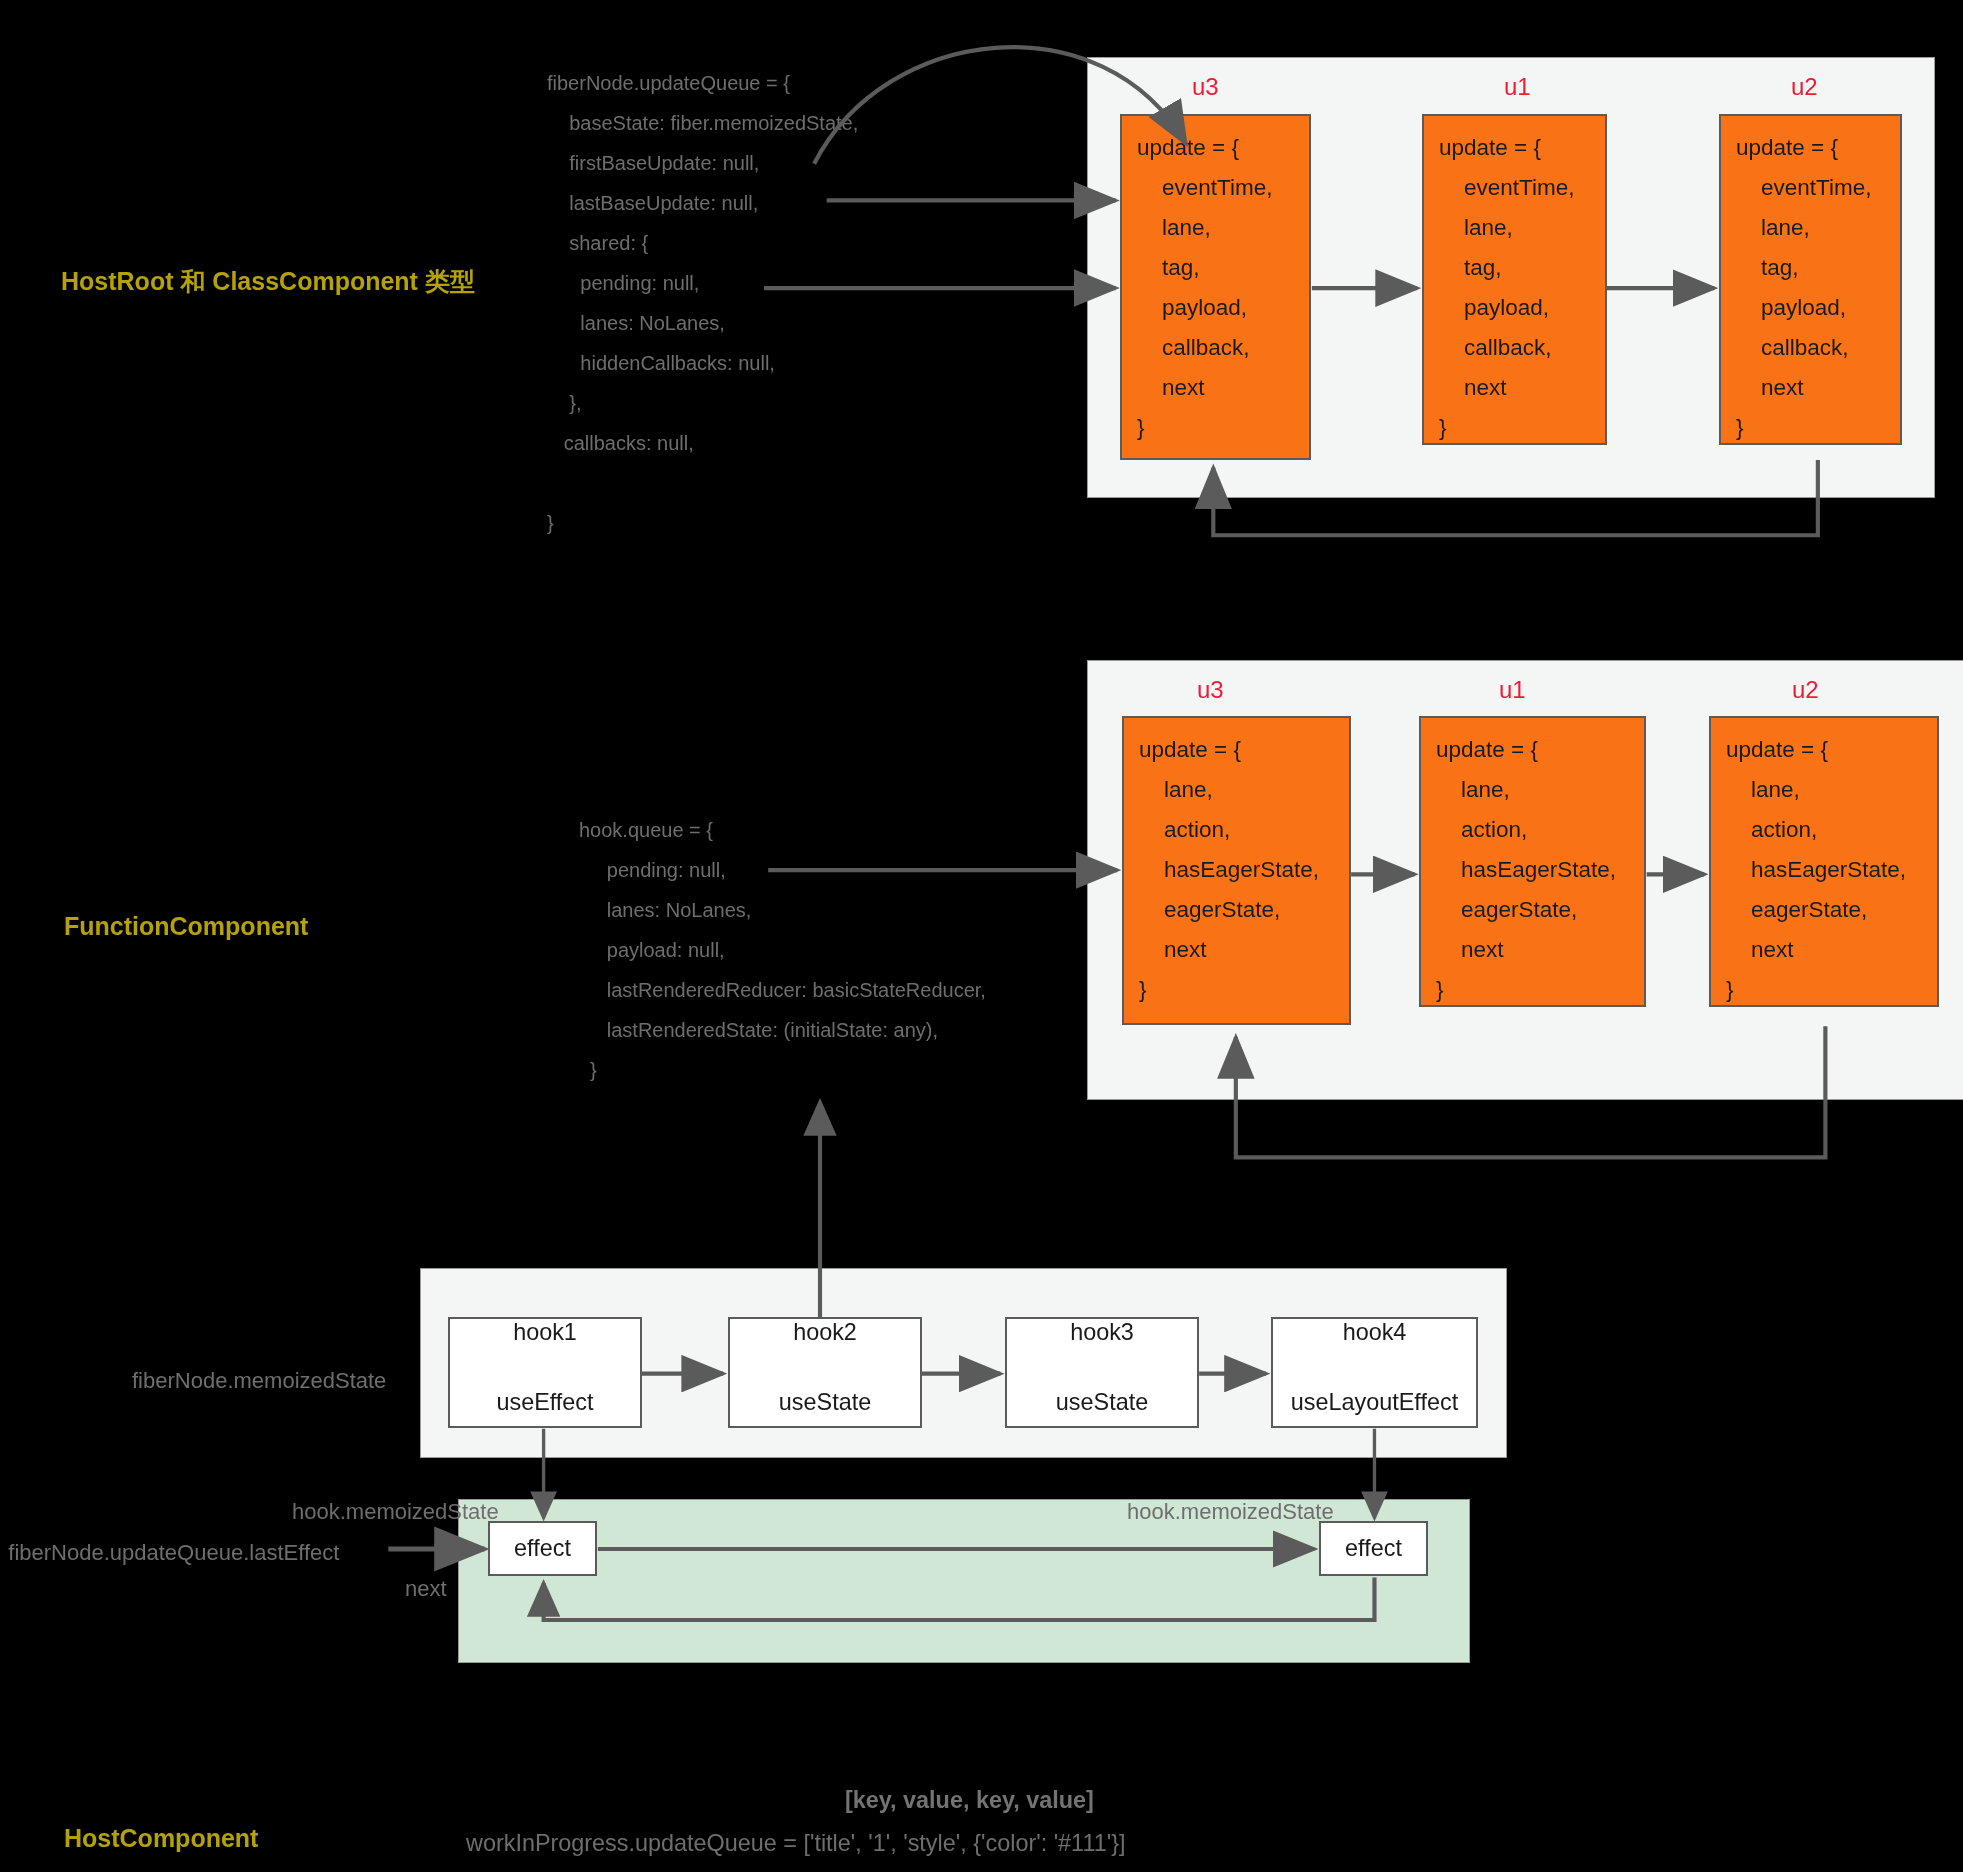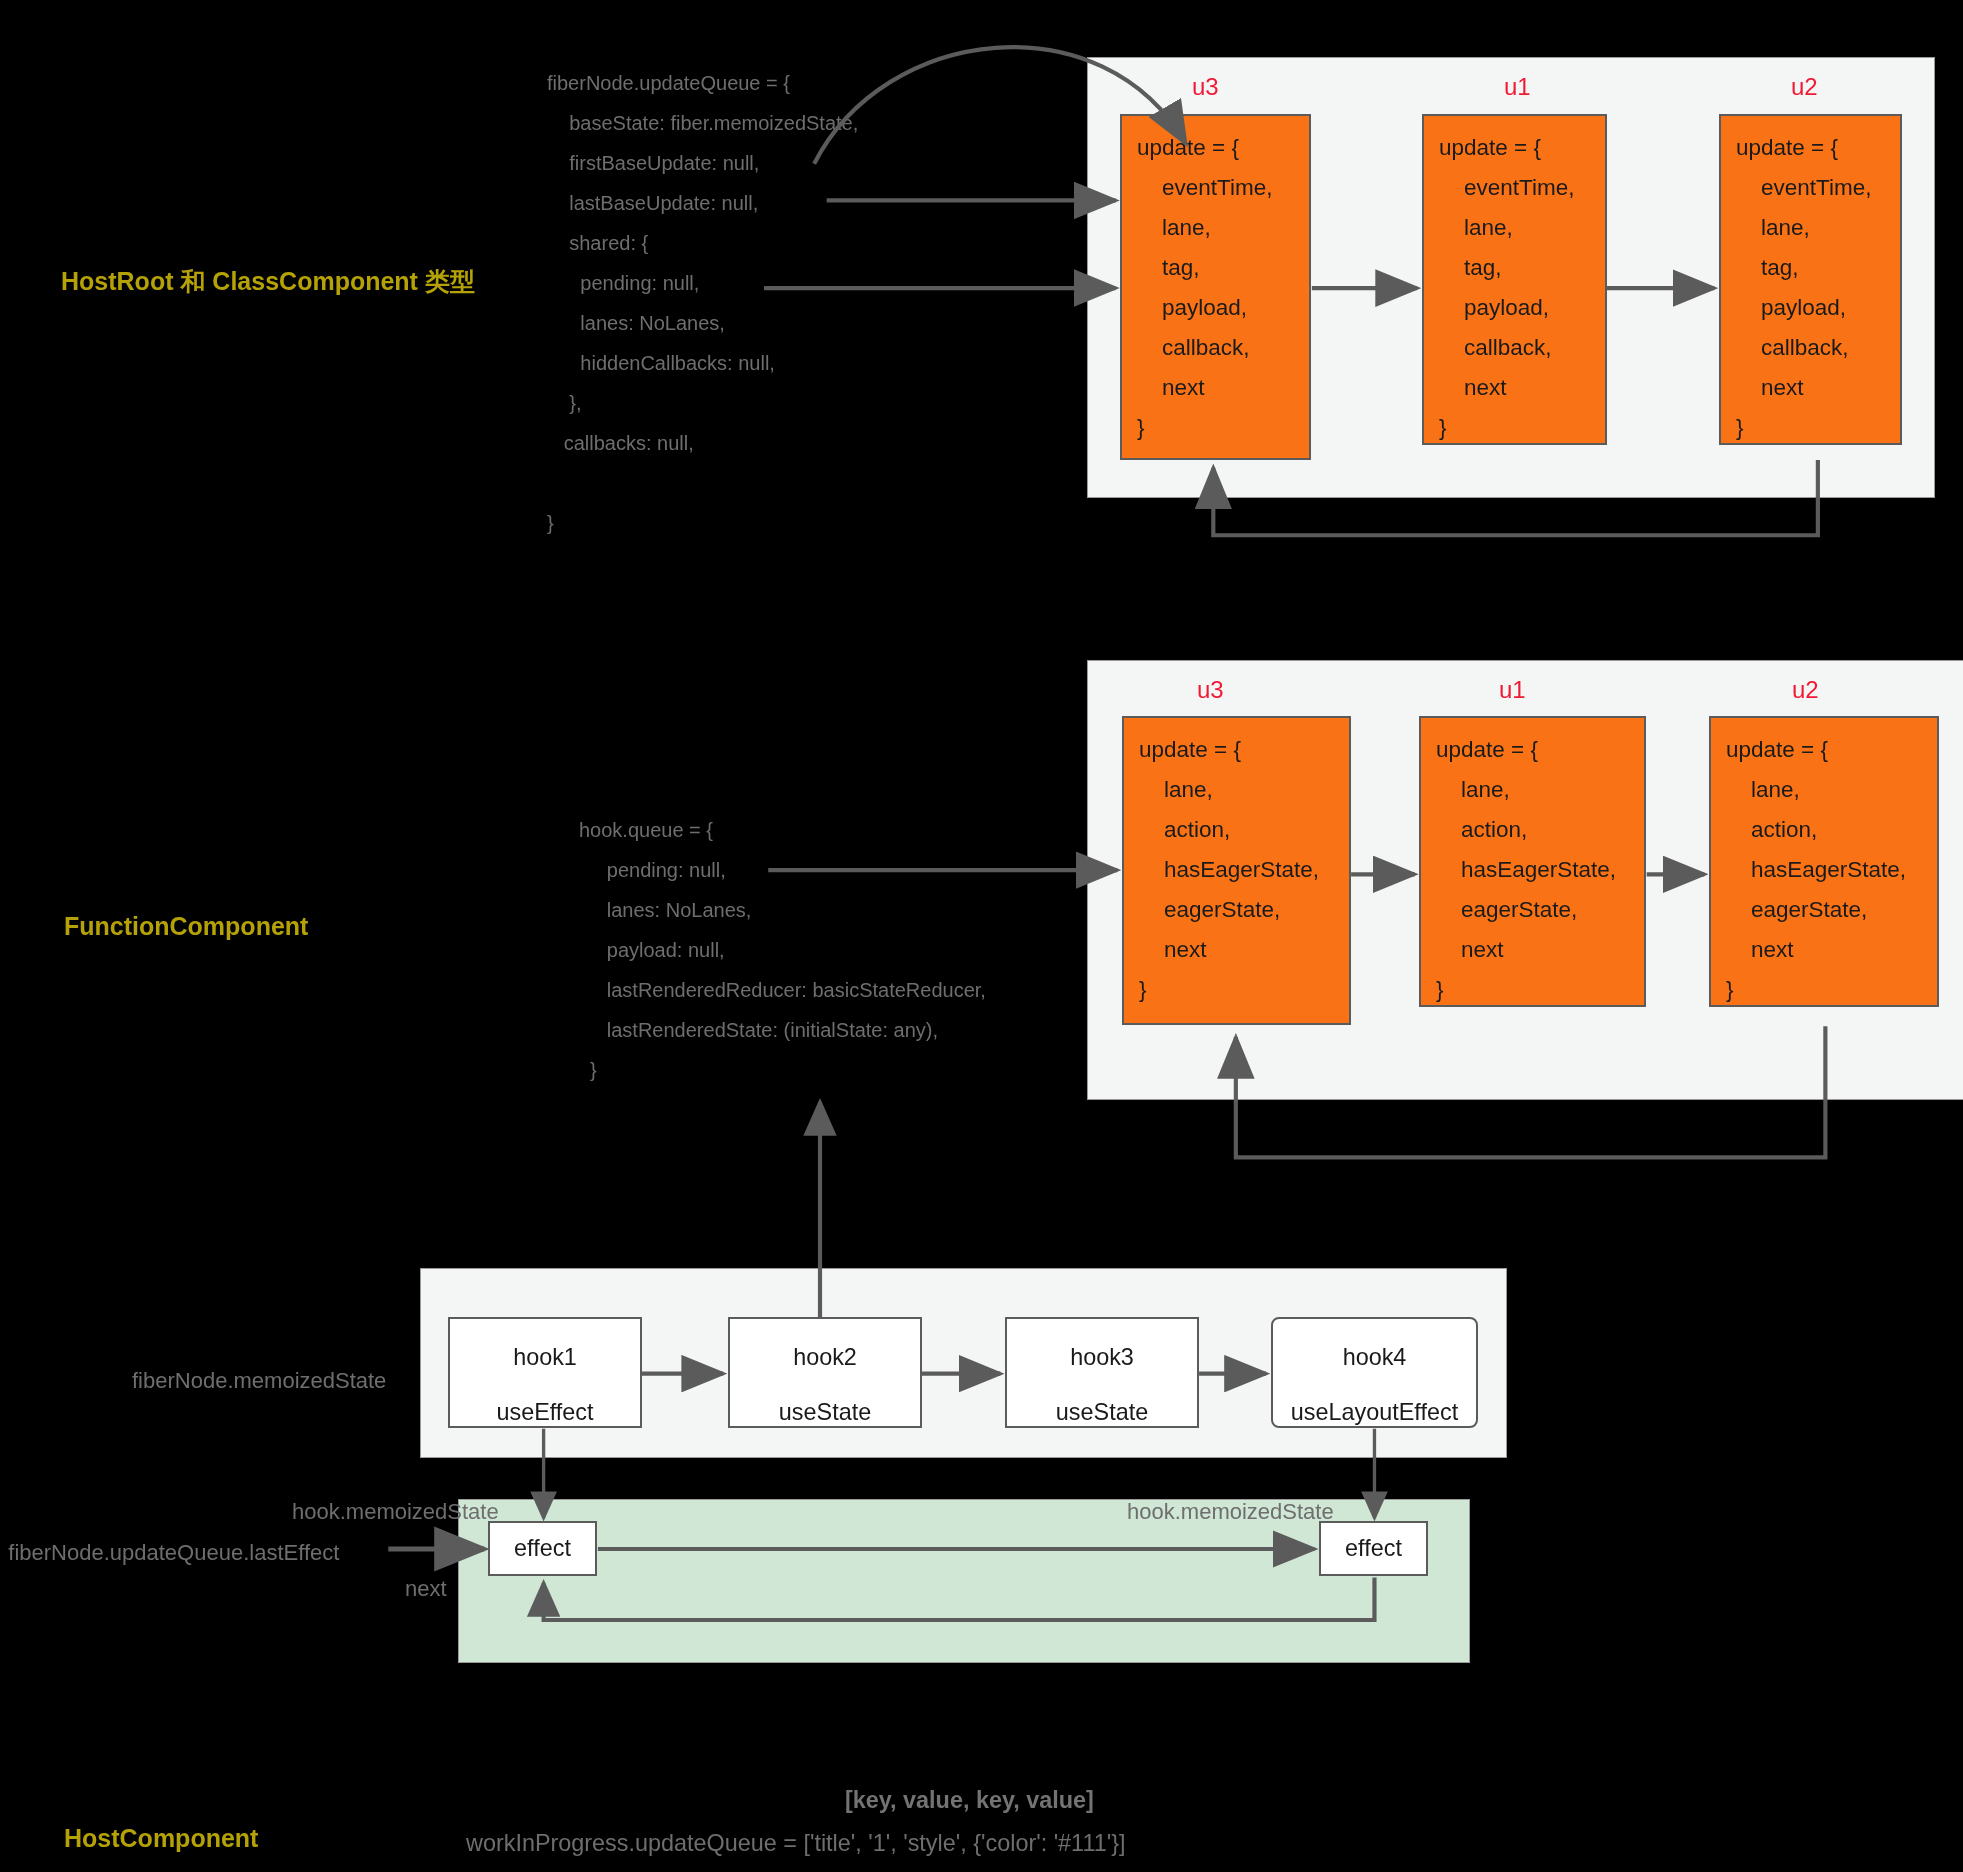--- a/index.html
+++ b/index.html
@@ -21,22 +21,22 @@
   .panel{position:absolute;background:#F4F5F5;border:1.7px solid #9a9a9a;box-sizing:border-box;}
   .panel-green{position:absolute;background:#CFE7D4;border:1.7px solid #9a9a9a;box-sizing:border-box;}
 
   
   .ubox{position:absolute;background:#f97316;border:2.5px solid #5b5b5b;box-sizing:border-box;
         color:#1a1a1a;font-size:22.5px;line-height:40px;white-space:pre;padding:11.7px 0 0 15px;}
   .utag{position:absolute;color:#F01A35;font-size:24px;font-weight:400;white-space:nowrap;text-align:right;}
 
   
   .hbox{position:absolute;background:#FFFFFF;border:2.5px solid #5b5b5b;box-sizing:border-box;
-        display:flex;flex-direction:column;align-items:center;justify-content:flex-end;
-        color:#1a1a1a;font-size:23.4px;gap:28px;}
+        display:flex;flex-direction:column;align-items:center;justify-content:flex-start;
+        color:#1a1a1a;font-size:23.4px;gap:43px;}
   .ebox{position:absolute;background:#FFFFFF;border:2.5px solid #5b5b5b;box-sizing:border-box;
         display:flex;align-items:center;justify-content:center;color:#1a1a1a;font-size:23.4px;}
 
   
   .redline{position:absolute;color:#737373;font-size:23.4px;font-weight:700;white-space:nowrap;}
   .greyline{position:absolute;color:#6E6E6E;font-size:23.4px;white-space:nowrap;}
 </style>
 </head>
 <body>
 
@@ -133,21 +133,21 @@
     <span>useEffect</span>
   </div>
   <div class="hbox" style="left:728px;top:1317px;width:194px;height:111px;">
     <span>hook2</span>
     <span>useState</span>
   </div>
   <div class="hbox" style="left:1005px;top:1317px;width:194px;height:111px;">
     <span>hook3</span>
     <span>useState</span>
   </div>
-  <div class="hbox" style="left:1271px;top:1317px;width:207px;height:111px;border-radius:8px;">
+  <div class="hbox" style="left:1271px;top:1317px;width:207px;height:111px;">
     <span>hook4</span>
     <span>useLayoutEffect</span>
   </div>
 
   <div class="panel-green" style="left:458px;top:1499px;width:1012px;height:164px;"></div>
 
   <div class="ebox" style="left:488px;top:1521px;width:109px;height:55px;">effect</div>
   <div class="ebox" style="left:1319px;top:1521px;width:109px;height:55px;">effect</div>
 
   <div class="ann" style="left:132px;top:1368px;">fiberNode.memoizedState</div>

